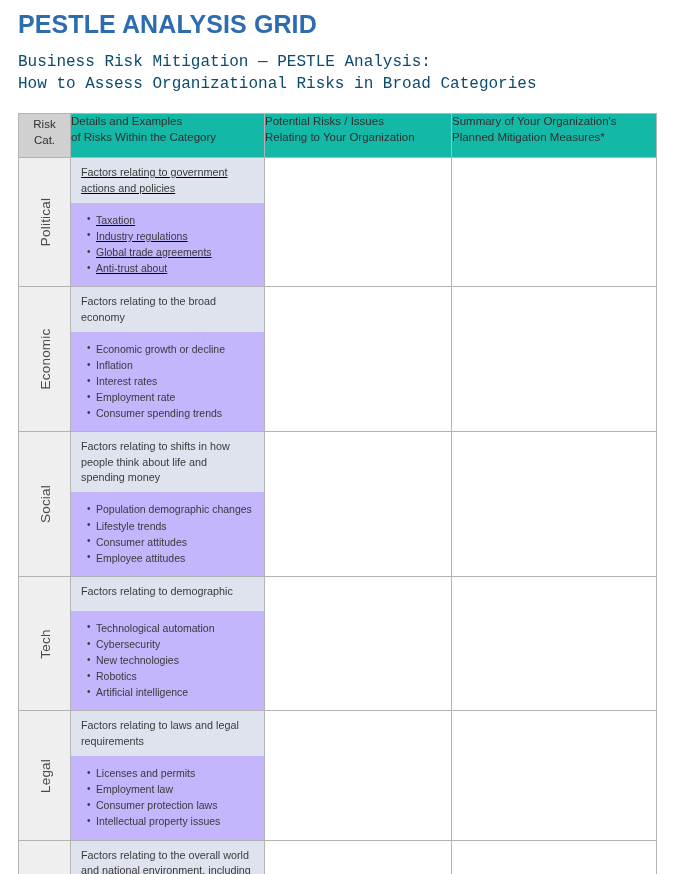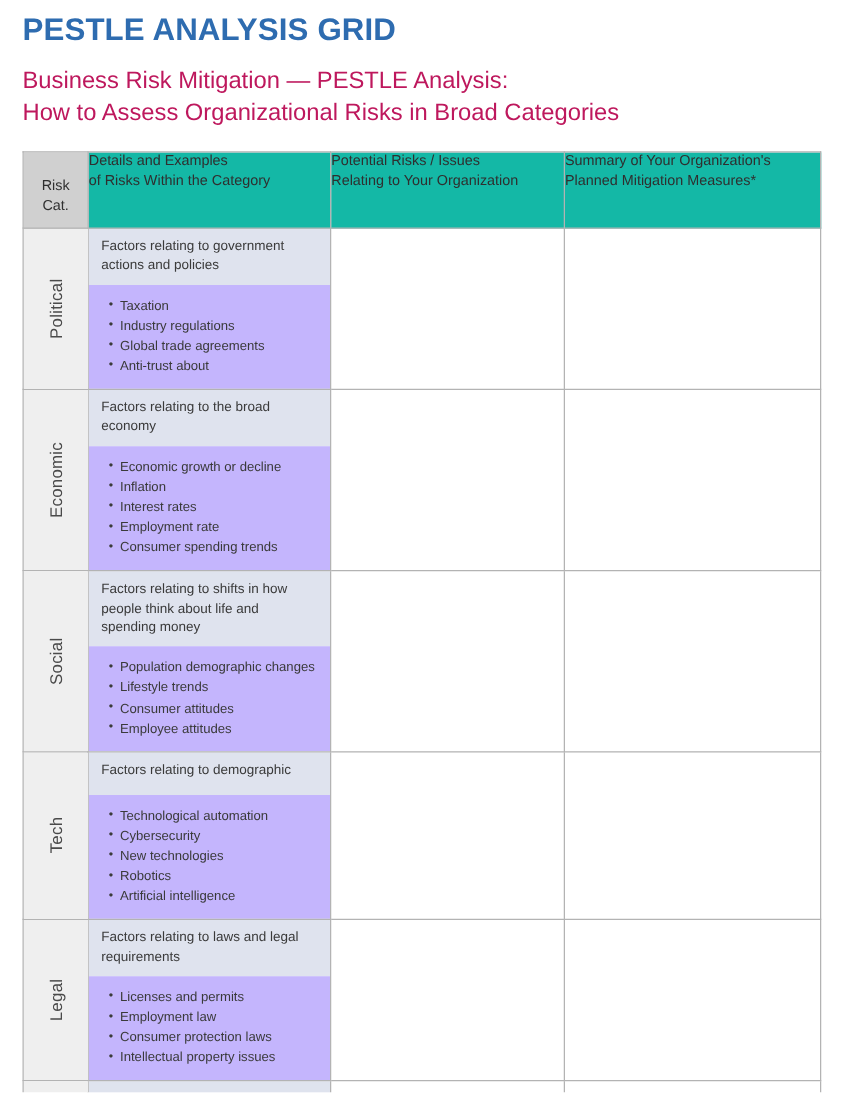--- a/index.html
+++ b/index.html
@@ -27,26 +27,27 @@
   }
   .doc-title {
     color: #2e6cb0;
     font-size: 25px;
     font-weight: bold;
     letter-spacing: 0.1px;
     line-height: 1.08;
     margin: 0 0 14px 0;
   }
   .doc-subtitle {
-    color: #be185d;
-    font-size: 19px;
+    color: #0c4a6e;
+    font-size: 16px;
     font-weight: normal;
     line-height: 1.35;
     margin: 0;
     white-space: pre-line;
+    font-family: Liberation Mono, monospace;
   }
 
   
   .grid-wrap {
     padding: 0 18px;
     margin-top: 18px;
   }
   table.pestle {
     width: 638px;
     border-collapse: collapse;
@@ -72,21 +73,21 @@
     color: #2f2f2f;
     text-align: left;
     line-height: 1.38;
     padding: 7px 9px 8px 9px;
     white-space: pre-line;
     height: 44px;
   }
   thead th.cat-head {
     background: #d0d0d0;
     text-align: center;
-    padding: 20px 4px 8px 4px;
+    padding: 3px 4px 8px 4px;
   }
 
   
   td.cat-cell {
     background: #efefef;
     position: relative;
     padding: 0;
   }
   .cat-rot {
     position: absolute;
@@ -137,21 +138,21 @@
     color: #3a3a3a;
     font-size: 10px;
   }
 
   
   td.blank-cell {
     background: #ffffff;
   }
 
   
-  tr.r-political  td { height: 100px; }
+  tr.r-political  td { height: 100px; text-decoration: underline; }
   tr.r-economic   td { height: 110px; }
   tr.r-social     td { height: 114px; }
   tr.r-tech       td { height: 110px; }
   tr.r-legal      td { height: 98px; }
   tr.r-environmental td { height: 132px; }
 </style>
 </head>
 <body>
 
 <div class="page">

